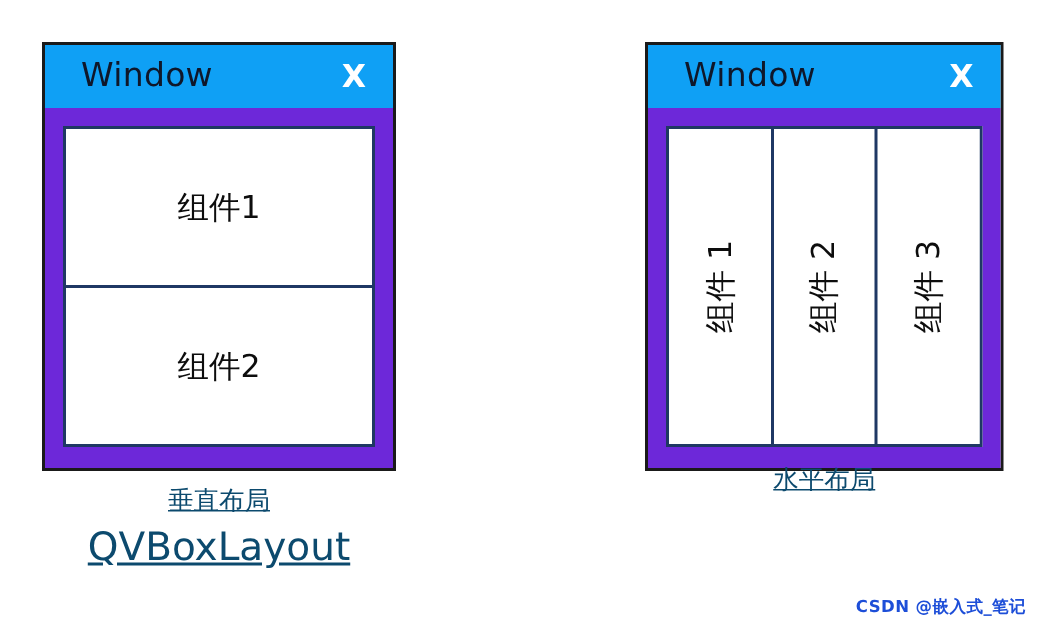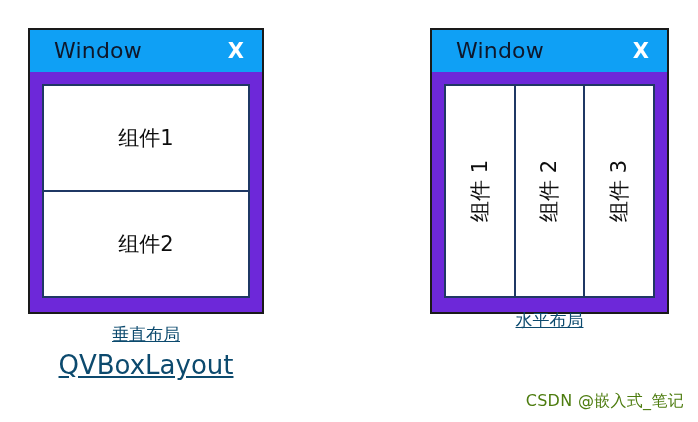--- a/index.html
+++ b/index.html
@@ -124,24 +124,25 @@
   .caption-en {
     font-size: 26px;
     white-space: nowrap;
   }
 
   
   .watermark {
     position: absolute;
     right: 14px;
     bottom: 10px;
-    color: #4d7c0f;
-    font-size: 16px;
+    color: #1d4ed8;
+    font-size: 11px;
     white-space: nowrap;
     letter-spacing: 0.3px;
+    font-weight: bold;
   }
 </style>
 </head>
 <body>
 
 <div class="canvas">
 
   <div class="panel left">
 
     <div class="titlebar">

